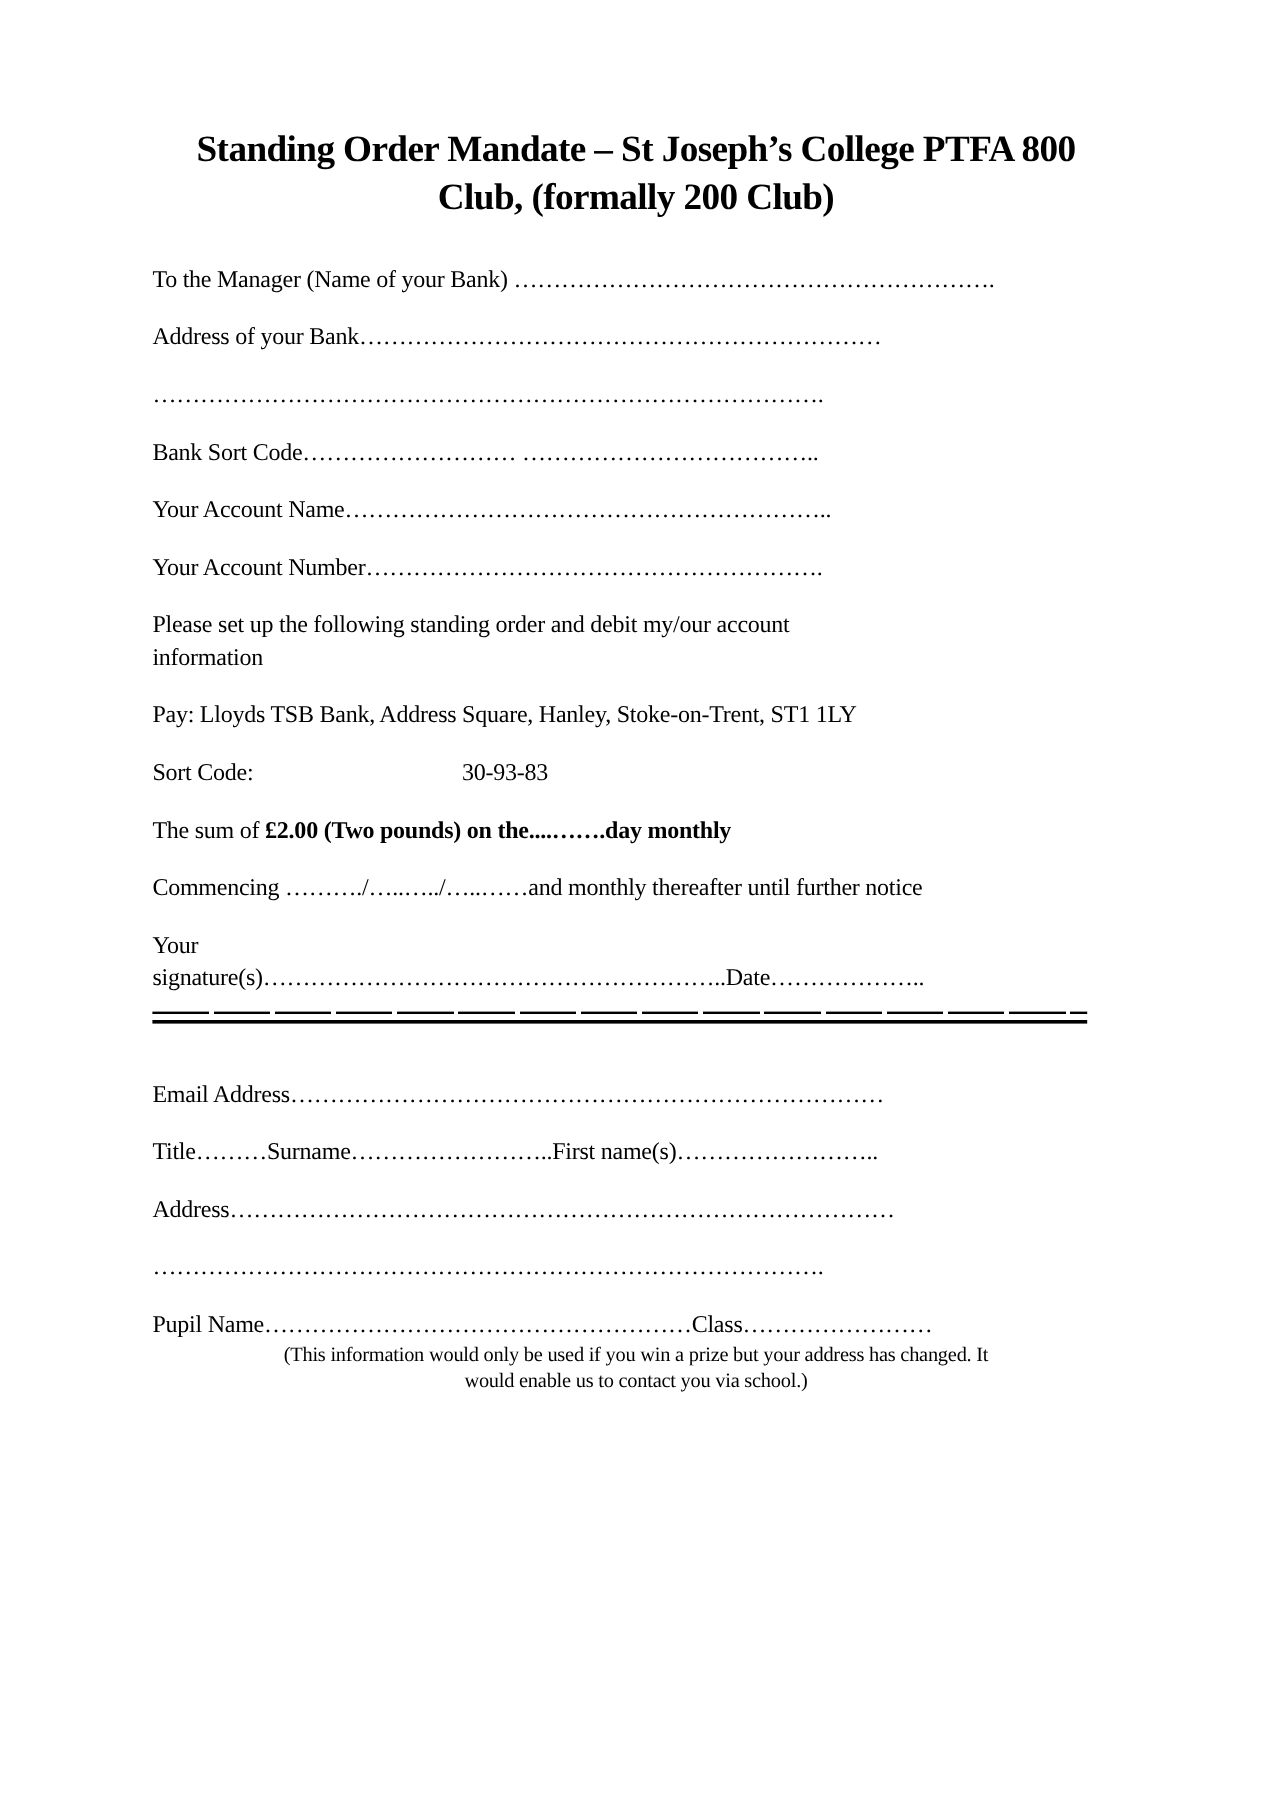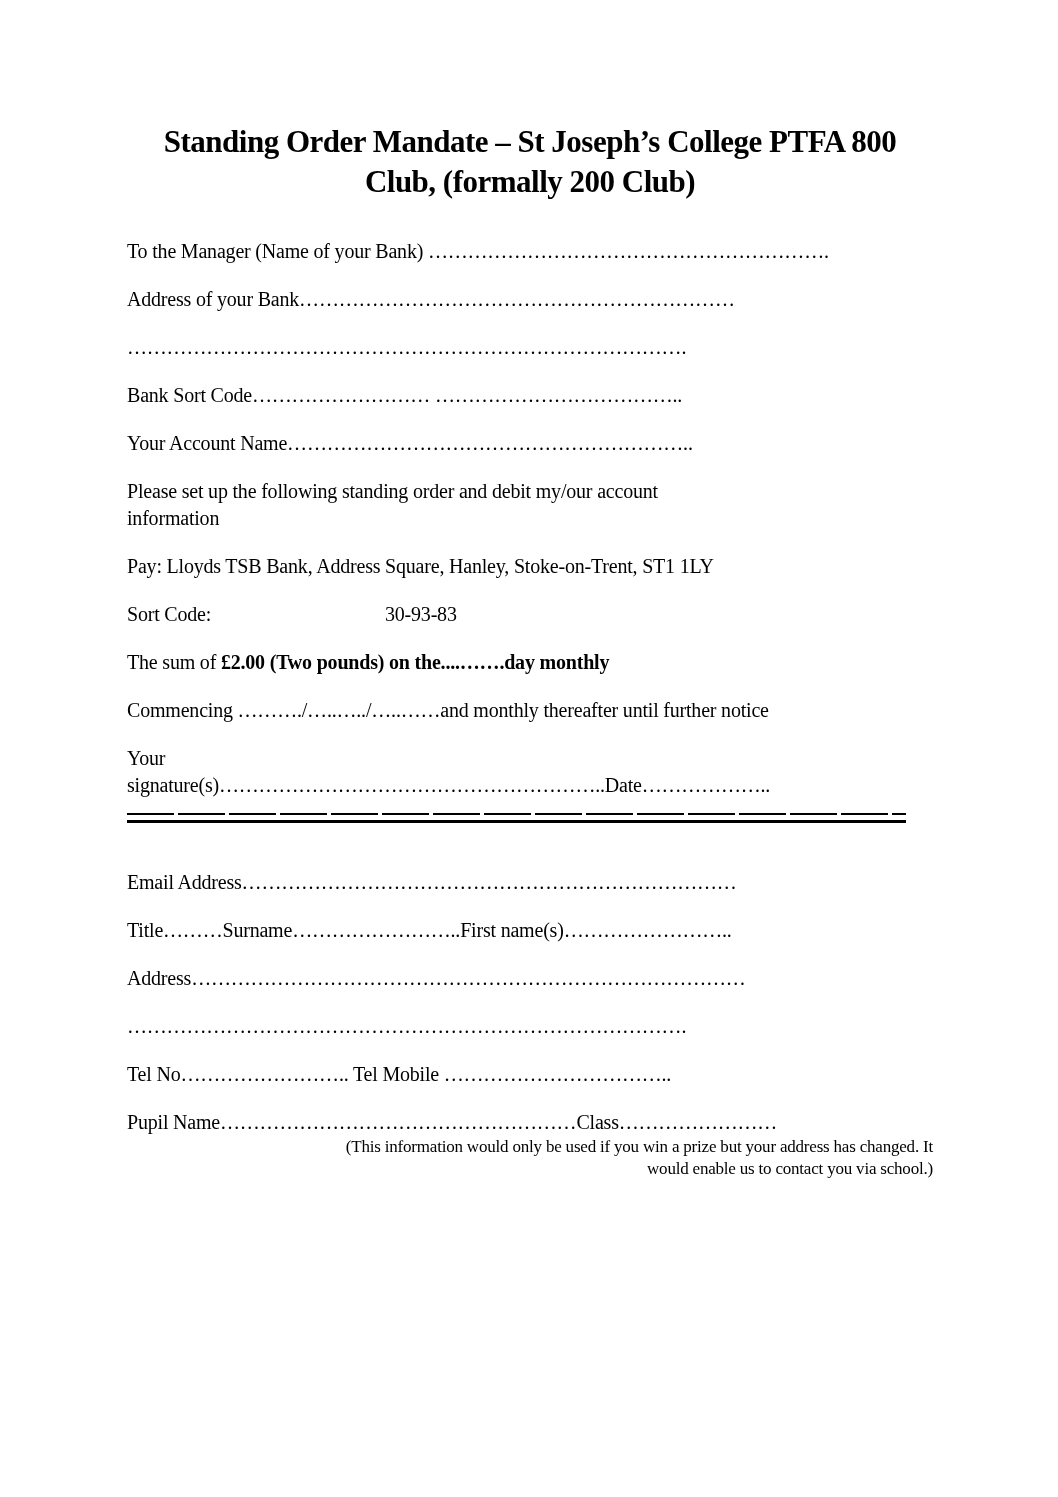--- a/index.html
+++ b/index.html
@@ -12,21 +12,21 @@
     width: 1058px;
     height: 1497px;
     background: #ffffff;
     color: #000000;
     font-family: "Liberation Serif", "DejaVu Serif", serif;
     overflow: hidden;
   }
   .content {
     position: absolute;
     left: 127px;
-    top: 122px;
+    top: 104px;
     width: 806px;
   }
   .doc-title {
     font-size: 31px;
     line-height: 40px;
     font-weight: 700;
     text-align: center;
     letter-spacing: -0.5px;
     margin: 0 0 36px 0;
   }
@@ -50,21 +50,21 @@
     height: 2px;
     background: repeating-linear-gradient(90deg, #000 0 47px, transparent 47px 51px);
   }
   .div-gap { height: 5px; }
   .div-bot { height: 3px; background: #000; }
   .after-divider { margin-top: 46px; }
   .tight { margin-bottom: 0; }
   .note {
     font-size: 17px;
     line-height: 22px;
-    text-align: right;
+    text-align: center;
     letter-spacing: -0.2px;
     margin: 0;
     width: 806px;
   }
   .note .pline { display: block; white-space: nowrap; }
 </style>
 </head>
 <body>
 
 <div class="page">
@@ -78,20 +78,21 @@
     <p class="para">To the Manager (Name of your Bank) …………………………………………………….</p>
 
     <p class="para">Address of your Bank…………………………………………………………</p>
 
     <p class="para">………………………………………………………………………….</p>
 
     <p class="para">Bank Sort Code……………………… ………………………………..</p>
 
     <p class="para">Your Account Name……………………………………………………..</p>
 
+    <p class="para">Your Account Number………………………………………………….</p>
 
     <p class="para wrap2">
       <span class="pline">Please set up the following standing order and debit my/our account</span>
       <span class="pline">information</span>
     </p>
 
     <p class="para">Pay: Lloyds TSB Bank, Address Square, Hanley, Stoke-on-Trent, ST1 1LY</p>
 
     <p class="para">
       <span class="row-label">Sort Code:</span><span>30-93-83</span>
@@ -117,21 +118,20 @@
     </div>
 
     <p class="para after-divider">Email Address…………………………………………………………………</p>
 
     <p class="para">Title………Surname……………………..First name(s)……………………..</p>
 
     <p class="para">Address…………………………………………………………………………</p>
 
     <p class="para">………………………………………………………………………….</p>
 
-    <p class="para">Tel No…………………….. Tel Mobile ……………………………..</p>
 
     <p class="para tight">Pupil Name………………………………………………Class……………………</p>
 
     <p class="note">
       <span class="pline">(This information would only be used if you win a prize but your address has changed. It</span>
       <span class="pline">would enable us to contact you via school.)</span>
     </p>
 
   </div>
 </div>

